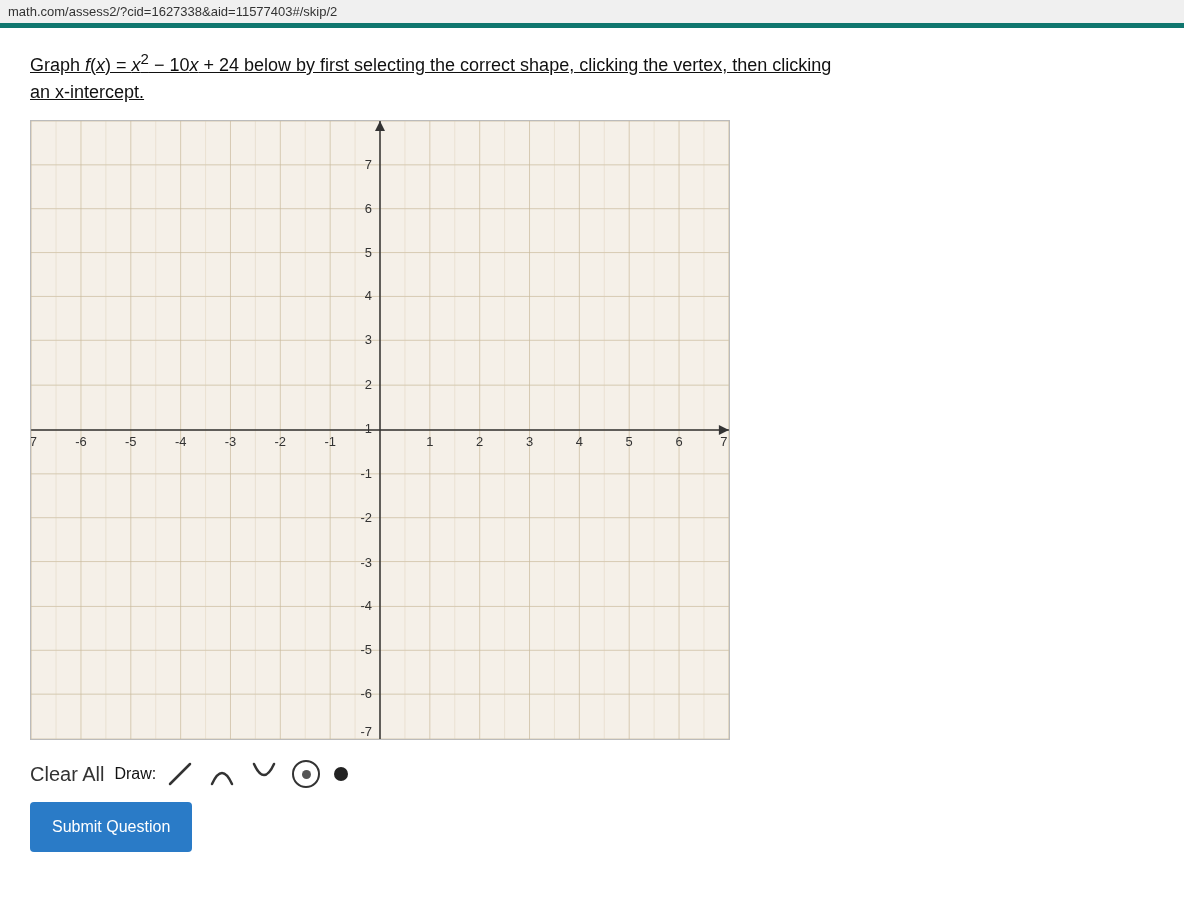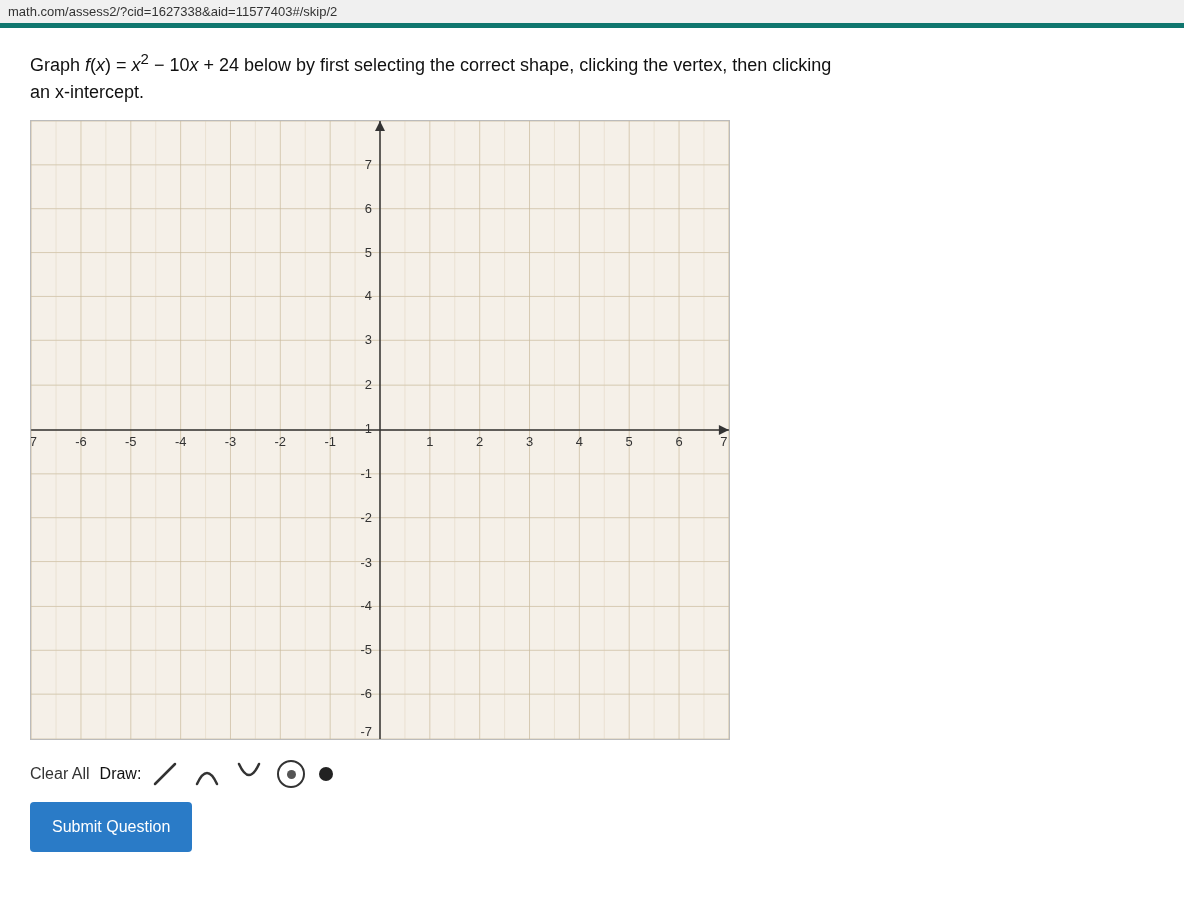--- a/index.html
+++ b/index.html
@@ -24,20 +24,21 @@
       padding: 20px 30px 20px 30px;
       width: 1184px;
       min-height: 900px;
       position: relative;
     }
     .problem-text {
       font-size: 18px;
       color: #111;
       margin-bottom: 14px;
       line-height: 1.5;
+      text-decoration: underline;
     }
     .graph-area {
       position: relative;
       width: 700px;
       height: 620px;
       background: #f5f0e8;
       border: 1px solid #bbb;
       margin-bottom: 18px;
       overflow: hidden;
     }
@@ -123,21 +124,21 @@
       color: #fff;
       border: none;
       border-radius: 4px;
       padding: 16px 22px;
       font-size: 16px;
       cursor: pointer;
     }
     .clear-all-btn {
       background: none;
       border: none;
-      font-size: 16px;
+      font-size: 20px;
       color: #333;
       cursor: pointer;
       padding: 0;
       margin-right: 4px;
     }
   </style>
 </head>
 <body>
 
 <div class="url-bar">

